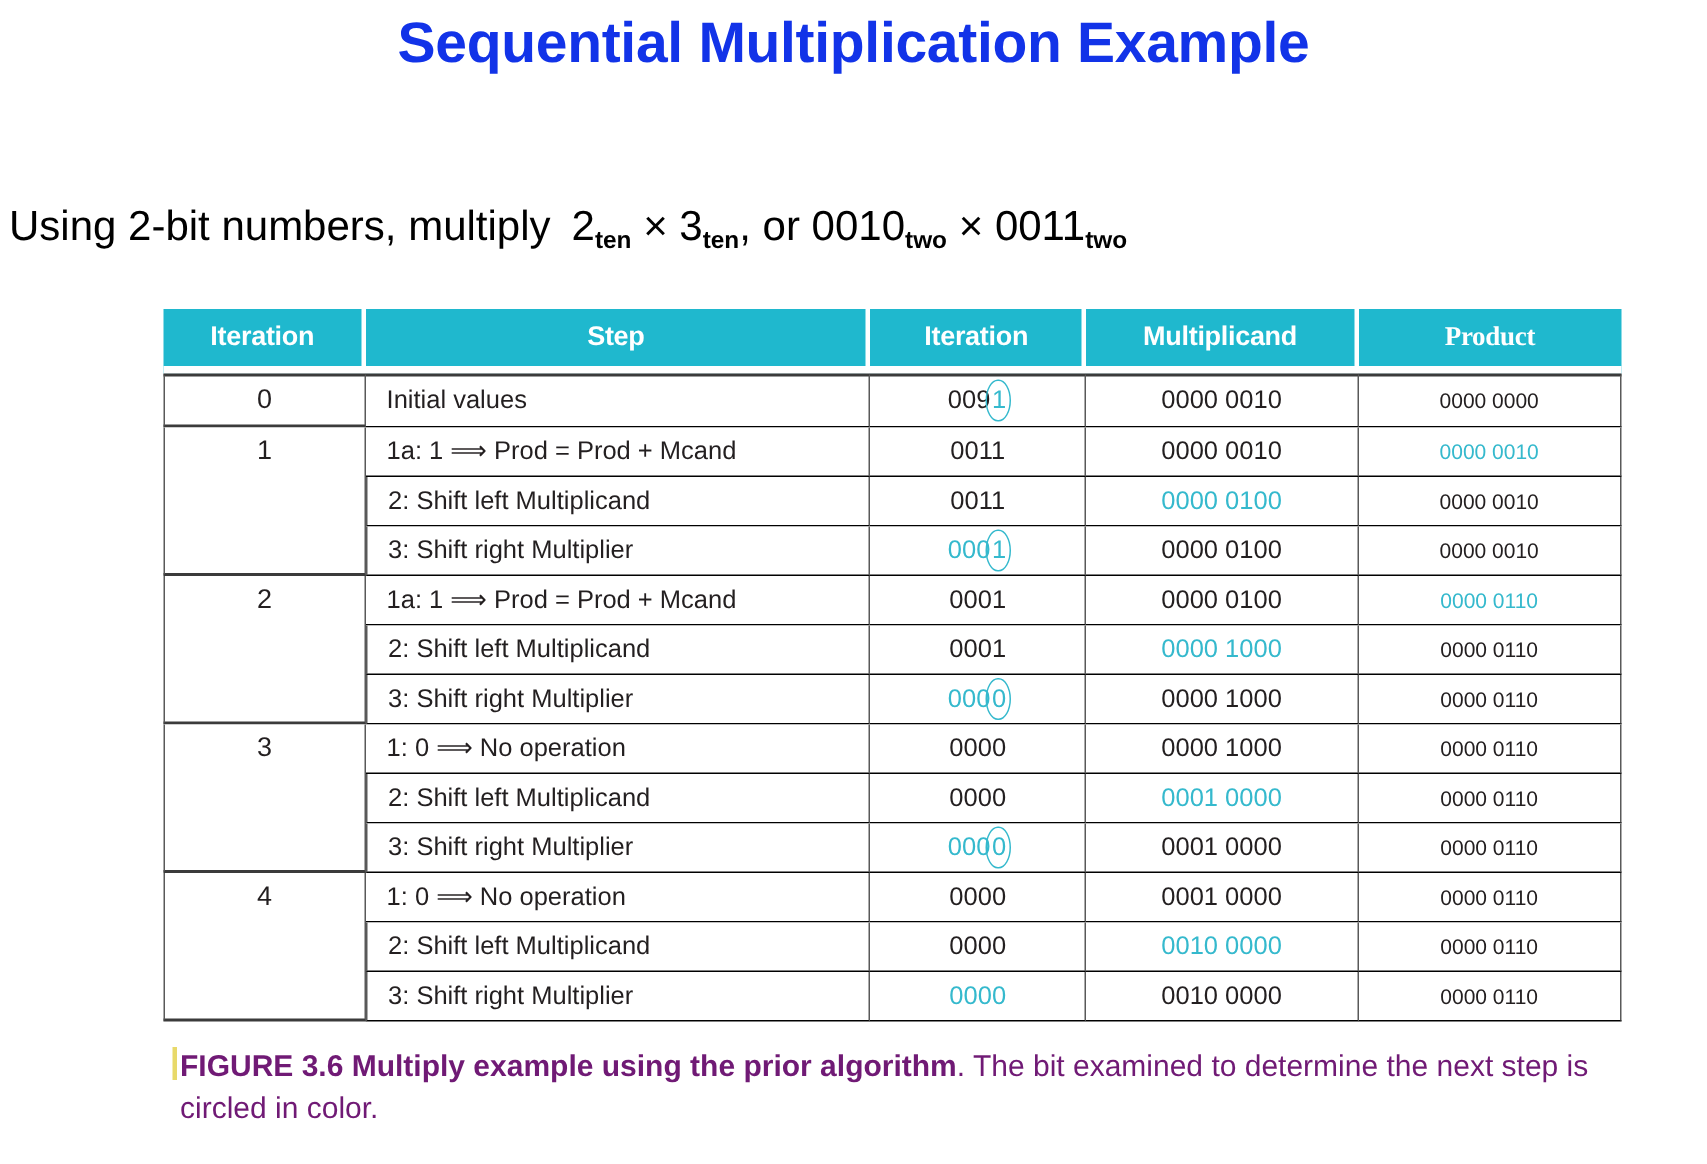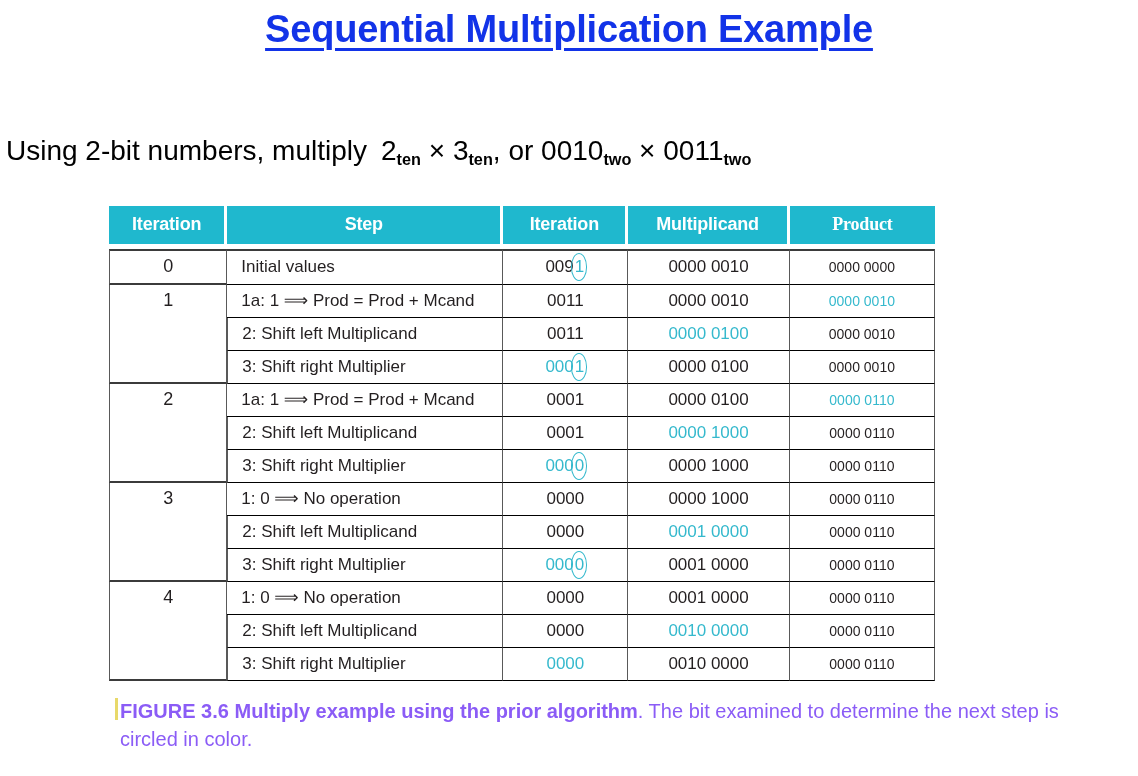--- a/index.html
+++ b/index.html
@@ -15,21 +15,20 @@
   #slide-title{
     position:absolute;
     left:0;top:8px;width:1138px;
     text-align:center;
     font-size:38px;
     font-weight:bold;
     color:#1233E8;
     letter-spacing:-0.2px;
   }
   #slide-title .ul{
-    text-decoration:underline;
     text-underline-offset:6px;
     text-decoration-thickness:3px;
   }
 
   
   #problem-statement{
     position:absolute;
     left:6px;top:135px;
     font-size:28px;
     color:#000000;
@@ -42,21 +41,21 @@
     top:0.33em;
     letter-spacing:0;
     font-weight:bold;
   }
   .sp{display:inline-block;width:7px;}
 
   
   #multiply-table{
     position:absolute;
     left:109px;top:206px;
-    width:826px;
+    width:972px;
     border-collapse:separate;
     border-spacing:0;
     font-size:17px;
     color:#231f20;
   }
   #multiply-table th{
     background:#1FB8CE;
     color:#ffffff;
     font-weight:bold;
     font-size:18px;
@@ -126,21 +125,21 @@
     pointer-events:none;
   }
 
   
   #figure-caption{
     position:absolute;
     left:120px;top:697px;
     width:950px;
     font-size:20px;
     line-height:1.42;
-    color:#8b5cf6;
+    color:#701a75;
   }
   #figure-caption b{font-weight:bold;}
   #caret-mark{
     position:absolute;
     left:115px;top:698px;
     width:3px;height:22px;
     background:#E8D96A;
   }
 </style>
 </head>

